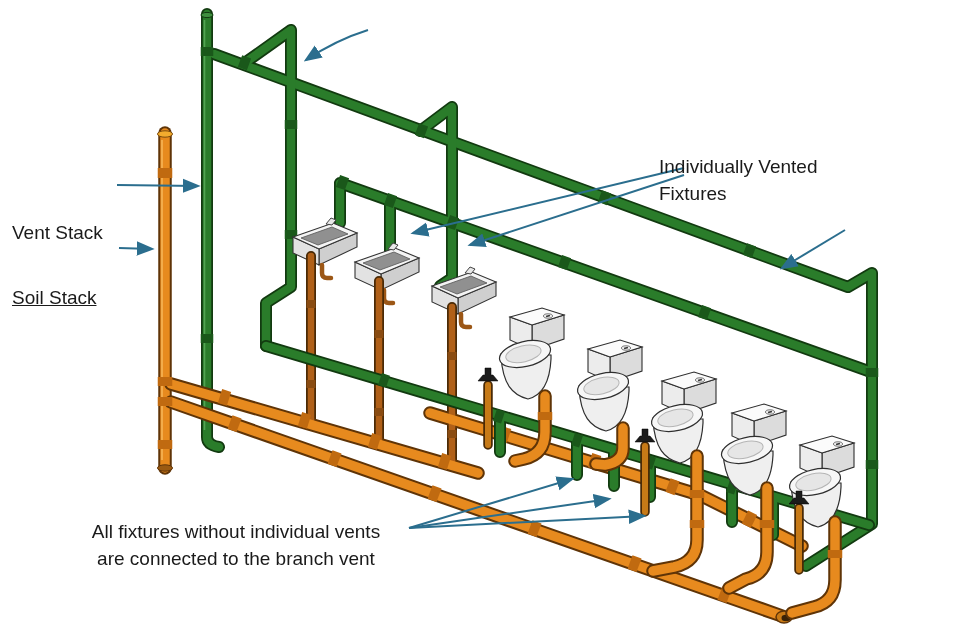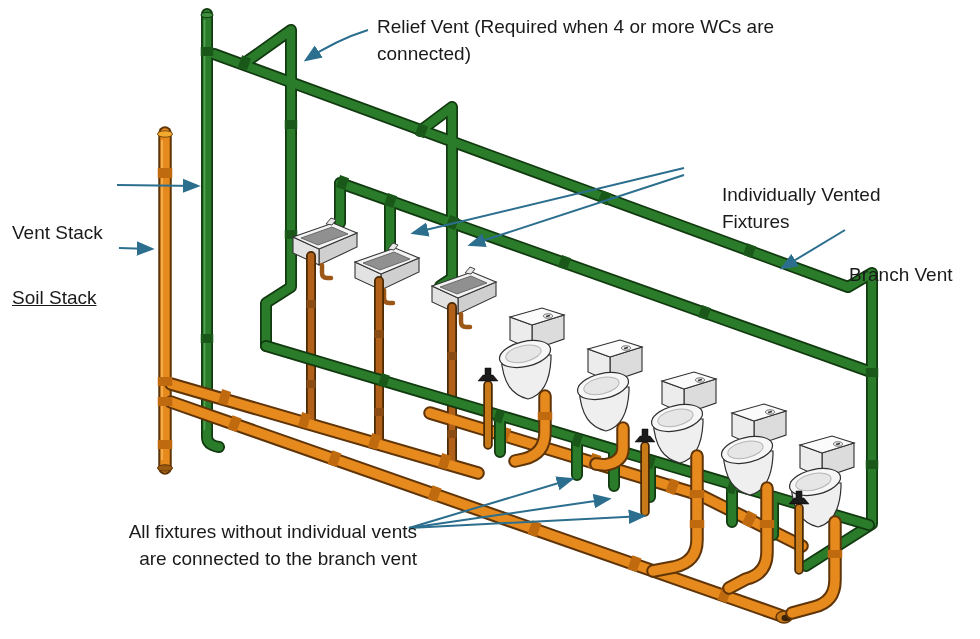--- a/index.html
+++ b/index.html
@@ -1,21 +1,21 @@
 <!DOCTYPE html>
 <html><head>
 <meta charset="utf-8">
 <style>
   html,body{margin:0;padding:0;background:#ffffff;}
   .stage{position:relative;width:980px;height:639px;background:#ffffff;overflow:hidden;
          font-family:"Liberation Sans",sans-serif;}
   .stage svg{position:absolute;left:0;top:0;}
   .lbl{position:absolute;font-size:19px;line-height:27px;color:#1a1a1a;white-space:pre-line;}
   .lbl.nowrap{white-space:nowrap;margin-top:48px;}
-  .lbl.center{text-align:right;}
+  .lbl.center{text-align:center;}
 
   
   .og{stroke:#123a10;stroke-width:12;fill:none;stroke-linejoin:round;stroke-linecap:round;}
   .cg{stroke:#2a7c2a;stroke-width:8.5;fill:none;stroke-linejoin:round;stroke-linecap:round;}
   .oo{stroke:#5f3407;stroke-width:13.5;fill:none;stroke-linejoin:round;stroke-linecap:round;}
   .co{stroke:#e78a1e;stroke-width:9.5;fill:none;stroke-linejoin:round;stroke-linecap:round;}
   .oob{stroke:#4a2a06;stroke-width:10;fill:none;stroke-linecap:round;}
   .cob{stroke:#b06018;stroke-width:6.5;fill:none;stroke-linecap:round;}
   .ooc{stroke:#4a2a06;stroke-width:9.5;fill:none;stroke-linecap:round;}
   .coc{stroke:#c77a17;stroke-width:6;fill:none;stroke-linecap:round;}
@@ -159,22 +159,19 @@
     <path class="ld" d="M119,248 L152,249" marker-end="url(#ah)"></path>
     <path class="ld" d="M684,168 L413,233" marker-end="url(#ah)"></path>
     <path class="ld" d="M684,175 L470,245" marker-end="url(#ah)"></path>
     <path class="ld" d="M845,230 L782,268" marker-end="url(#ah)"></path>
     <path class="ld" d="M409,528 L572,479" marker-end="url(#ah)"></path>
     <path class="ld" d="M409,528 L609,499" marker-end="url(#ah)"></path>
     <path class="ld" d="M409,528 L644,516" marker-end="url(#ah)"></path>
   </g>
 </svg>
 
-  <div class="lbl" style="left:377px;top:13px;">Relief Vent (Required when 4 or more WCs are
-connected)</div>
   <div class="lbl nowrap" style="left:12px;top:171px;">Vent Stack</div>
   <div class="lbl nowrap" style="left:12px;top:236px;text-decoration:underline;">Soil Stack</div>
-  <div class="lbl" style="left:722px;top:153px;margin-top:28px;">Individually Vented
+  <div class="lbl" style="left:659px;top:153px;">Individually Vented
 Fixtures</div>
-  <div class="lbl nowrap" style="left:849px;top:213px;">Branch Vent</div>
   <div class="lbl center" style="left:55px;top:518px;width:362px;">All fixtures without individual vents
 are connected to the branch vent</div>
 </div>
 
 </body></html>

